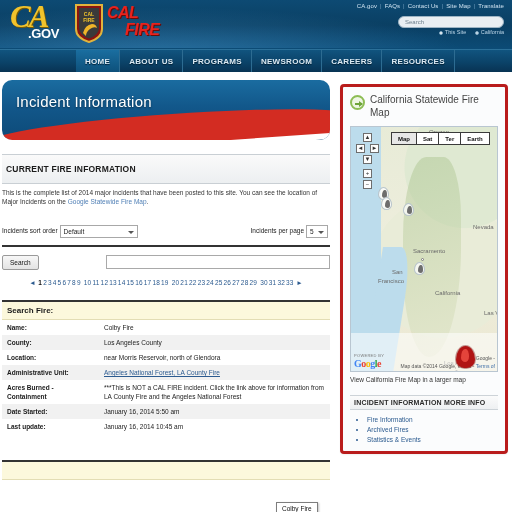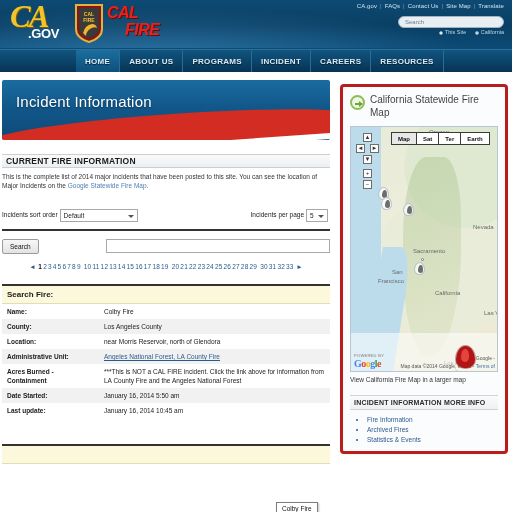--- a/index.html
+++ b/index.html
@@ -82,42 +82,42 @@
 
   
   .content { position:absolute; left:0; top:72px; width:512px; height:440px; background:#fff; }
 
   .leftcol { position:absolute; left:0; top:0; width:332px; }
   .rightcol{ position:absolute; left:340px; top:12px; width:168px; }
 
   
   .banner {
     position:relative; margin:8px 2px 0 2px; height:60px; overflow:hidden;
-    border-radius:2px;
+    border-radius:10px;
     background:linear-gradient(180deg,#1a6ca0 0%,#12578a 45%,#0d4a78 100%);
   }
   .banner h1 {
     position:absolute; left:14px; top:13px; margin:0;
     font-size:15px; font-weight:normal; color:#ffffff; letter-spacing:.2px;
     text-shadow:0 1px 2px rgba(0,0,0,.45);
   }
   .banner .wave-w {
     position:absolute; left:-10px; bottom:-10px; width:360px; height:34px;
     background:#ffffff; border-radius:100% 100% 0 0 / 100% 100% 0 0;
     transform:rotate(-4deg);
   }
   .banner .wave-r {
     position:absolute; left:-14px; bottom:-4px; width:370px; height:30px;
     background:#d32c22; border-radius:100% 100% 0 0 / 100% 100% 0 0;
     transform:rotate(-4deg);
   }
 
   
   .sec-head {
-    margin:14px 2px 0 2px; padding:1px 4px;
+    margin:14px 2px 0 2px; padding:9px 4px;
     background:linear-gradient(180deg,#fafafa,#eceff1);
     border-top:1px solid #c9cfd4; border-bottom:1px solid #c9cfd4;
     font-size:8.5px; font-weight:bold; color:#1b1b1b; letter-spacing:.2px;
   }
   .sec-body { margin:4px 4px 0 2px; font-size:6.5px; line-height:9px; color:#333; }
   .sec-body a { color:#4f7fb5; text-decoration:none; }
 
   
   .sortrow { position:relative; margin:18px 4px 0 2px; height:16px; }
   .lbl { font-size:6.5px; color:#222; }
@@ -320,21 +320,21 @@
     <div class="searchopts">
       <span class="rad on"></span><span>This Site</span>
       <span class="rad"></span><span>California</span>
     </div>
 
     <nav class="mainnav">
       <ul>
         <li class="active">HOME</li>
         <li>ABOUT US</li>
         <li>PROGRAMS</li>
-        <li>INCIDENT</li>
+        <li>NEWSROOM</li>
         <li>CAREERS</li>
         <li>RESOURCES</li>
       </ul>
     </nav>
   </div>
 
   <div class="content">
 
     <div class="leftcol">
 

